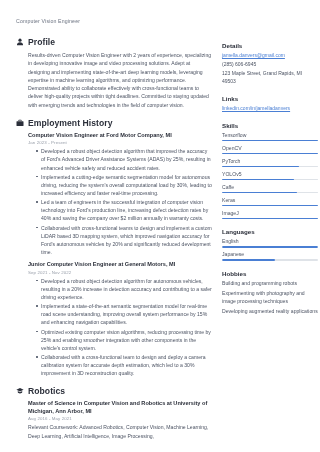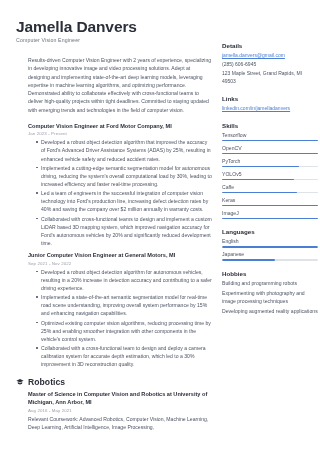--- a/index.html
+++ b/index.html
@@ -178,29 +178,46 @@
   }
 </style>
 </head>
 <body>
 
 <div class="page">
 
   <div class="col-main">
 
     <div>
-      <div class="name">Jamella Danvers</div>
       <div class="headline">Computer Vision Engineer</div>
     </div>
 
     <div class="section">
+      <div class="section-head">
+        <span class="ico">
+          <svg viewBox="0 0 16 16" width="8" height="8" fill="currentColor">
+            <circle cx="8" cy="4.3" r="3.2"></circle>
+            <path d="M8 8.6c-3.3 0-6 2.1-6 4.6v1.3h12v-1.3c0-2.5-2.7-4.6-6-4.6z"></path>
+          </svg>
+        </span>
+        <span class="section-title">Profile</span>
+      </div>
       <p class="para">Results-driven Computer Vision Engineer with 2 years of experience, specializing in developing innovative image and video processing solutions. Adept at designing and implementing state-of-the-art deep learning models, leveraging expertise in machine learning algorithms, and optimizing performance. Demonstrated ability to collaborate effectively with cross-functional teams to deliver high-quality projects within tight deadlines. Committed to staying updated with emerging trends and technologies in the field of computer vision.</p>
     </div>
 
     <div class="section">
+      <div class="section-head">
+        <span class="ico">
+          <svg viewBox="0 0 16 16" width="8" height="8" fill="currentColor">
+            <path d="M6 1.6h4c.7 0 1.2.5 1.2 1.2v1.1h-1.5V3.1h-3.4v0.8H4.8V2.8c0-.7.5-1.2 1.2-1.2z"></path>
+            <rect x="1" y="4.4" width="14" height="9.6" rx="1.2"></rect>
+          </svg>
+        </span>
+        <span class="section-title">Employment History</span>
+      </div>
 
       <div class="entry">
         <div class="entry-title">Computer Vision Engineer at Ford Motor Company, MI</div>
         <div class="entry-date">Jan 2023 - Present</div>
         <ul class="bullets">
           <li>Developed a robust object detection algorithm that improved the accuracy of Ford's Advanced Driver Assistance Systems (ADAS) by 25%, resulting in enhanced vehicle safety and reduced accident rates.</li>
           <li>Implemented a cutting-edge semantic segmentation model for autonomous driving, reducing the system's overall computational load by 30%, leading to increased efficiency and faster real-time processing.</li>
           <li>Led a team of engineers in the successful integration of computer vision technology into Ford's production line, increasing defect detection rates by 40% and saving the company over $2 million annually in warranty costs.</li>
           <li>Collaborated with cross-functional teams to design and implement a custom LiDAR based 3D mapping system, which improved navigation accuracy for Ford's autonomous vehicles by 20% and significantly reduced development time.</li>
         </ul>

